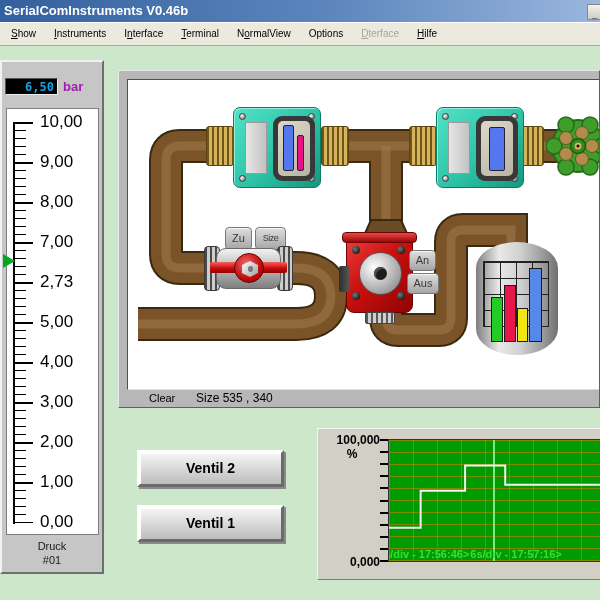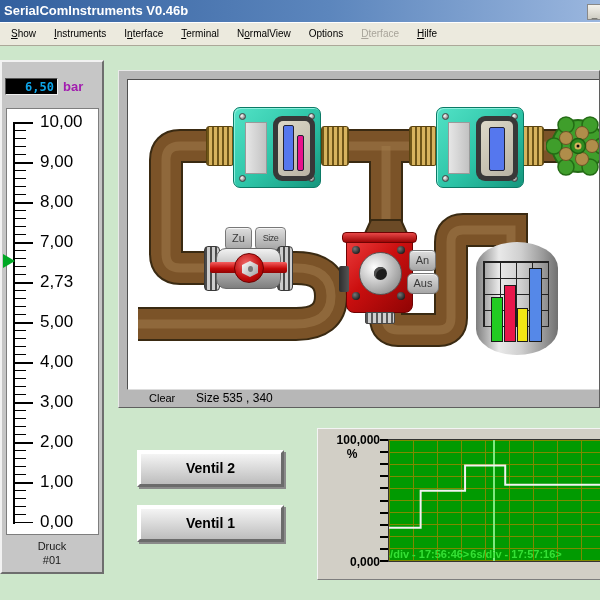--- a/index.html
+++ b/index.html
@@ -274,21 +274,21 @@
       <div class="pump-screw" style="left:5px;bottom:12px;"></div>
       <div class="pump-screw" style="right:7px;bottom:12px;"></div>
       <div class="pump-eye">
         <div class="pump-eye-core"></div>
       </div>
       <div class="pump-side"></div>
       <div class="pump-collar"></div>
     </div>
 
     <div class="mini-btn" style="left:281px; top:170px; width:27px; height:21px; line-height:19px;">An</div>
-    <div class="mini-btn" style="left:279px; top:193px; width:32px; height:21px; line-height:19px;border-radius:6px;">Aus</div>
+    <div class="mini-btn" style="left:279px; top:193px; width:32px; height:21px; line-height:19px;">Aus</div>
 
     <div class="tank">
       <div class="tank-body"></div>
       <div class="tank-grid"></div>
       <div id="tank-bars">
           <div class="tank-bar" style="left: 15px; bottom: 13px; width: 12px; height: 45px; background: rgb(34, 204, 34);"></div>
           <div class="tank-bar" style="left: 28px; bottom: 13px; width: 12px; height: 57px; background: rgb(232, 23, 75);"></div>
           <div class="tank-bar" style="left: 41px; bottom: 13px; width: 11px; height: 34px; background: rgb(242, 230, 20);"></div>
           <div class="tank-bar" style="left: 53px; bottom: 13px; width: 13px; height: 74px; background: rgb(85, 136, 232);"></div>
         </div>

